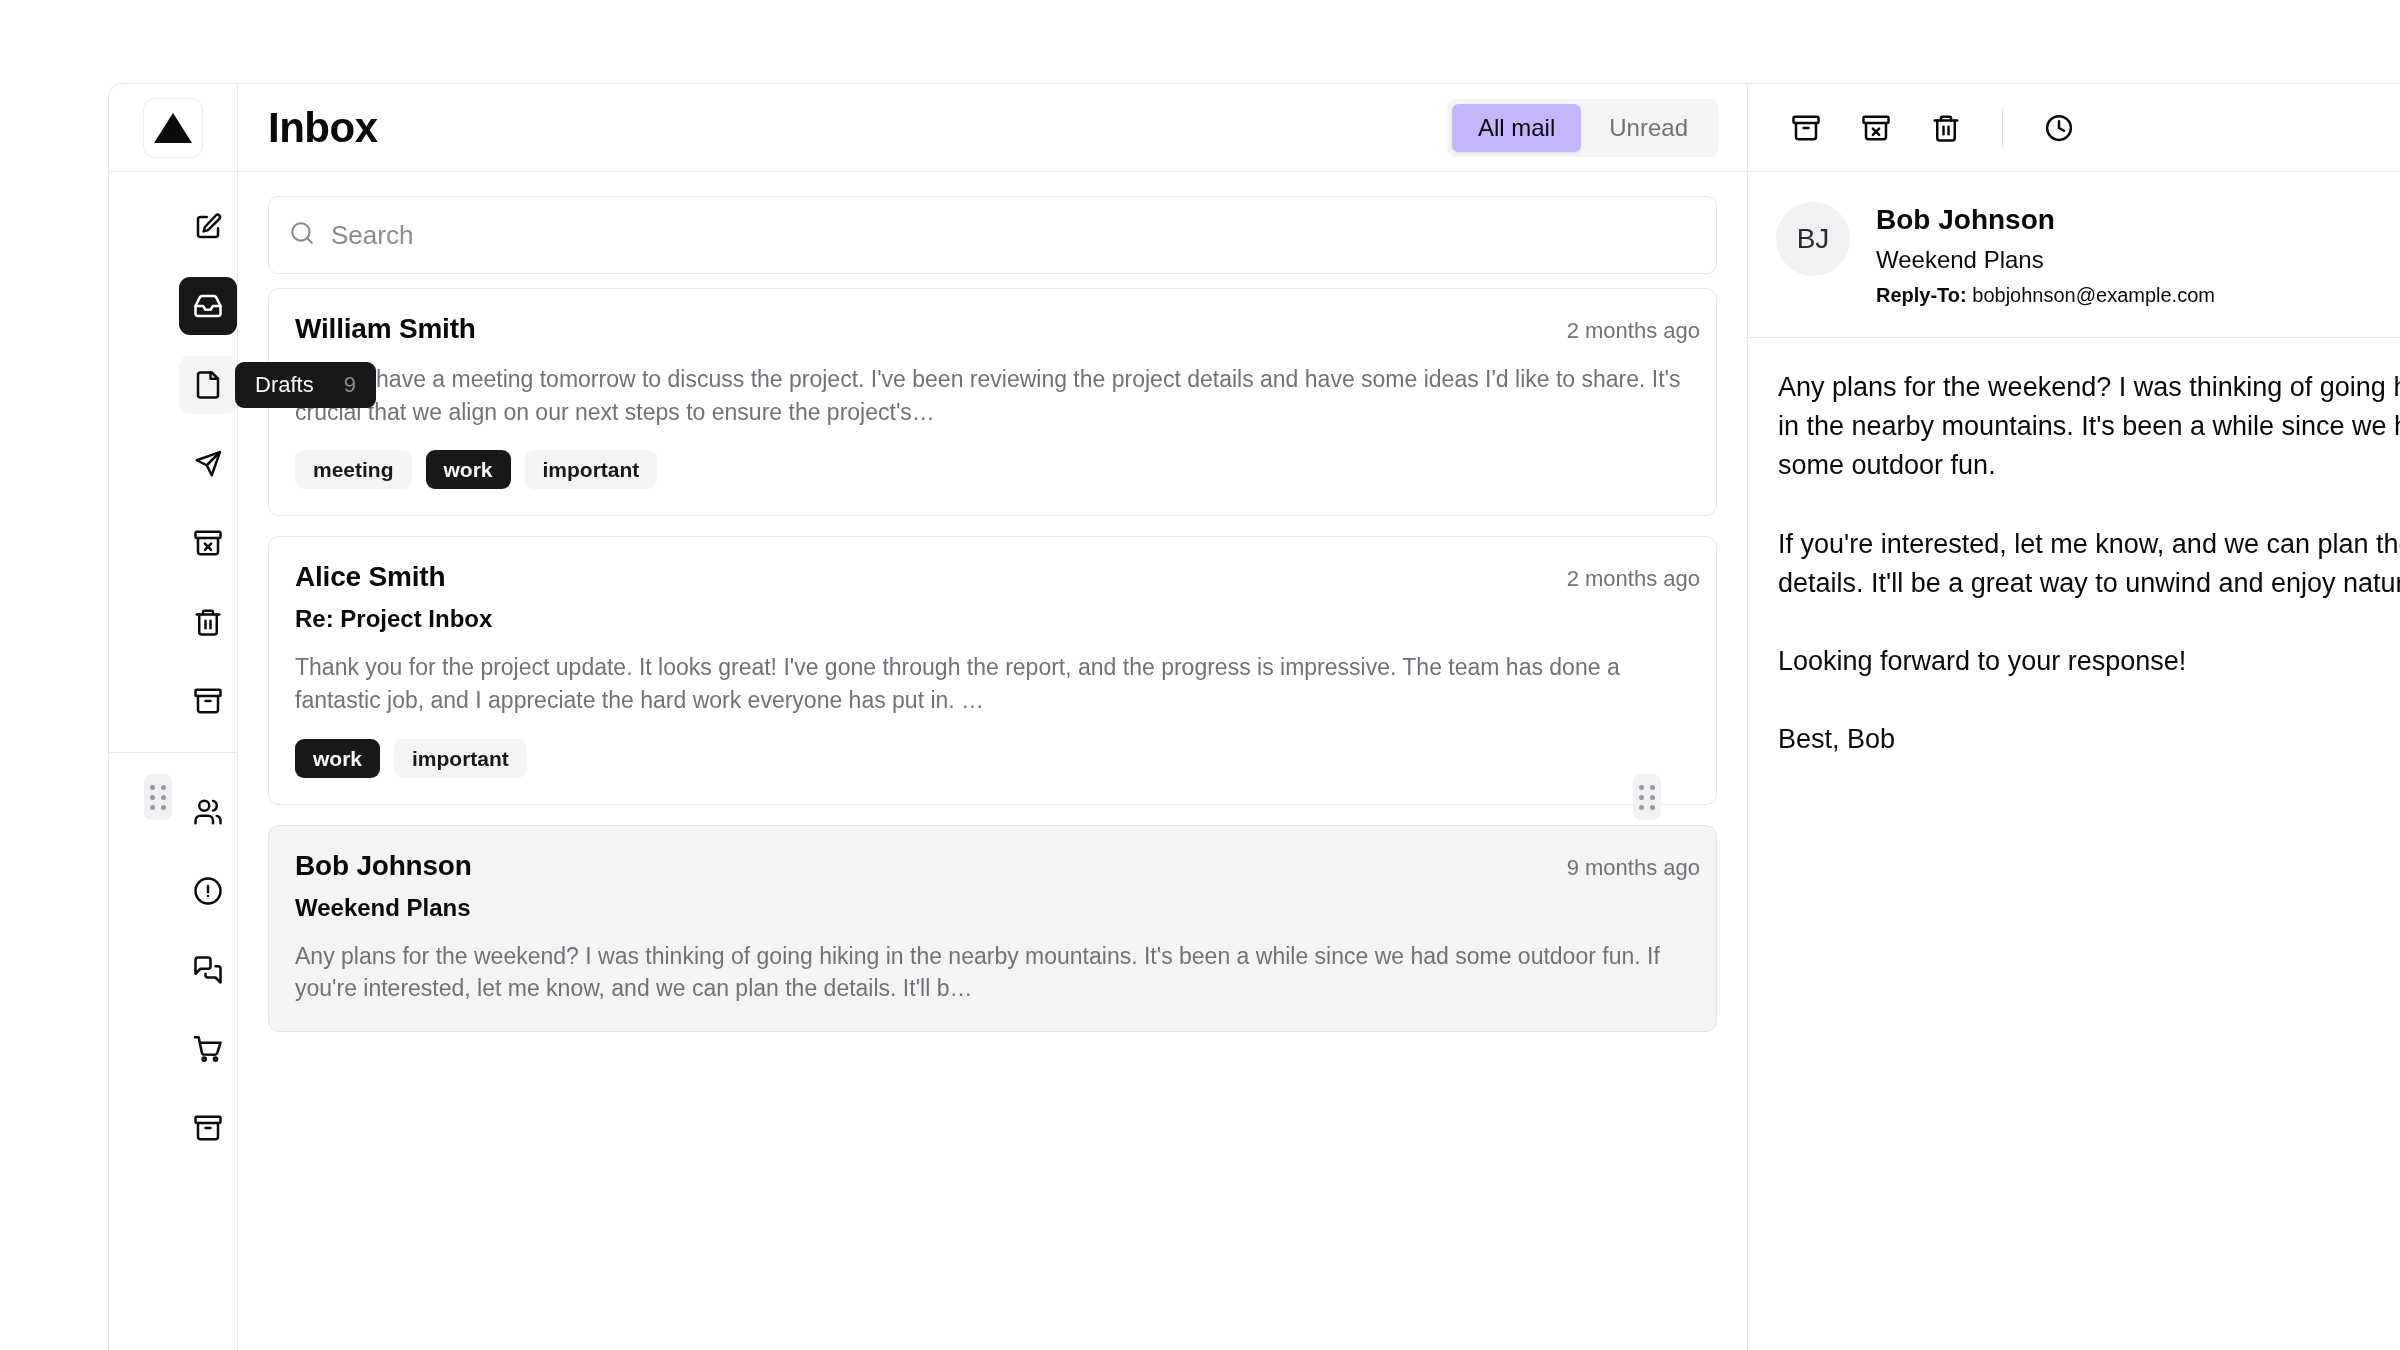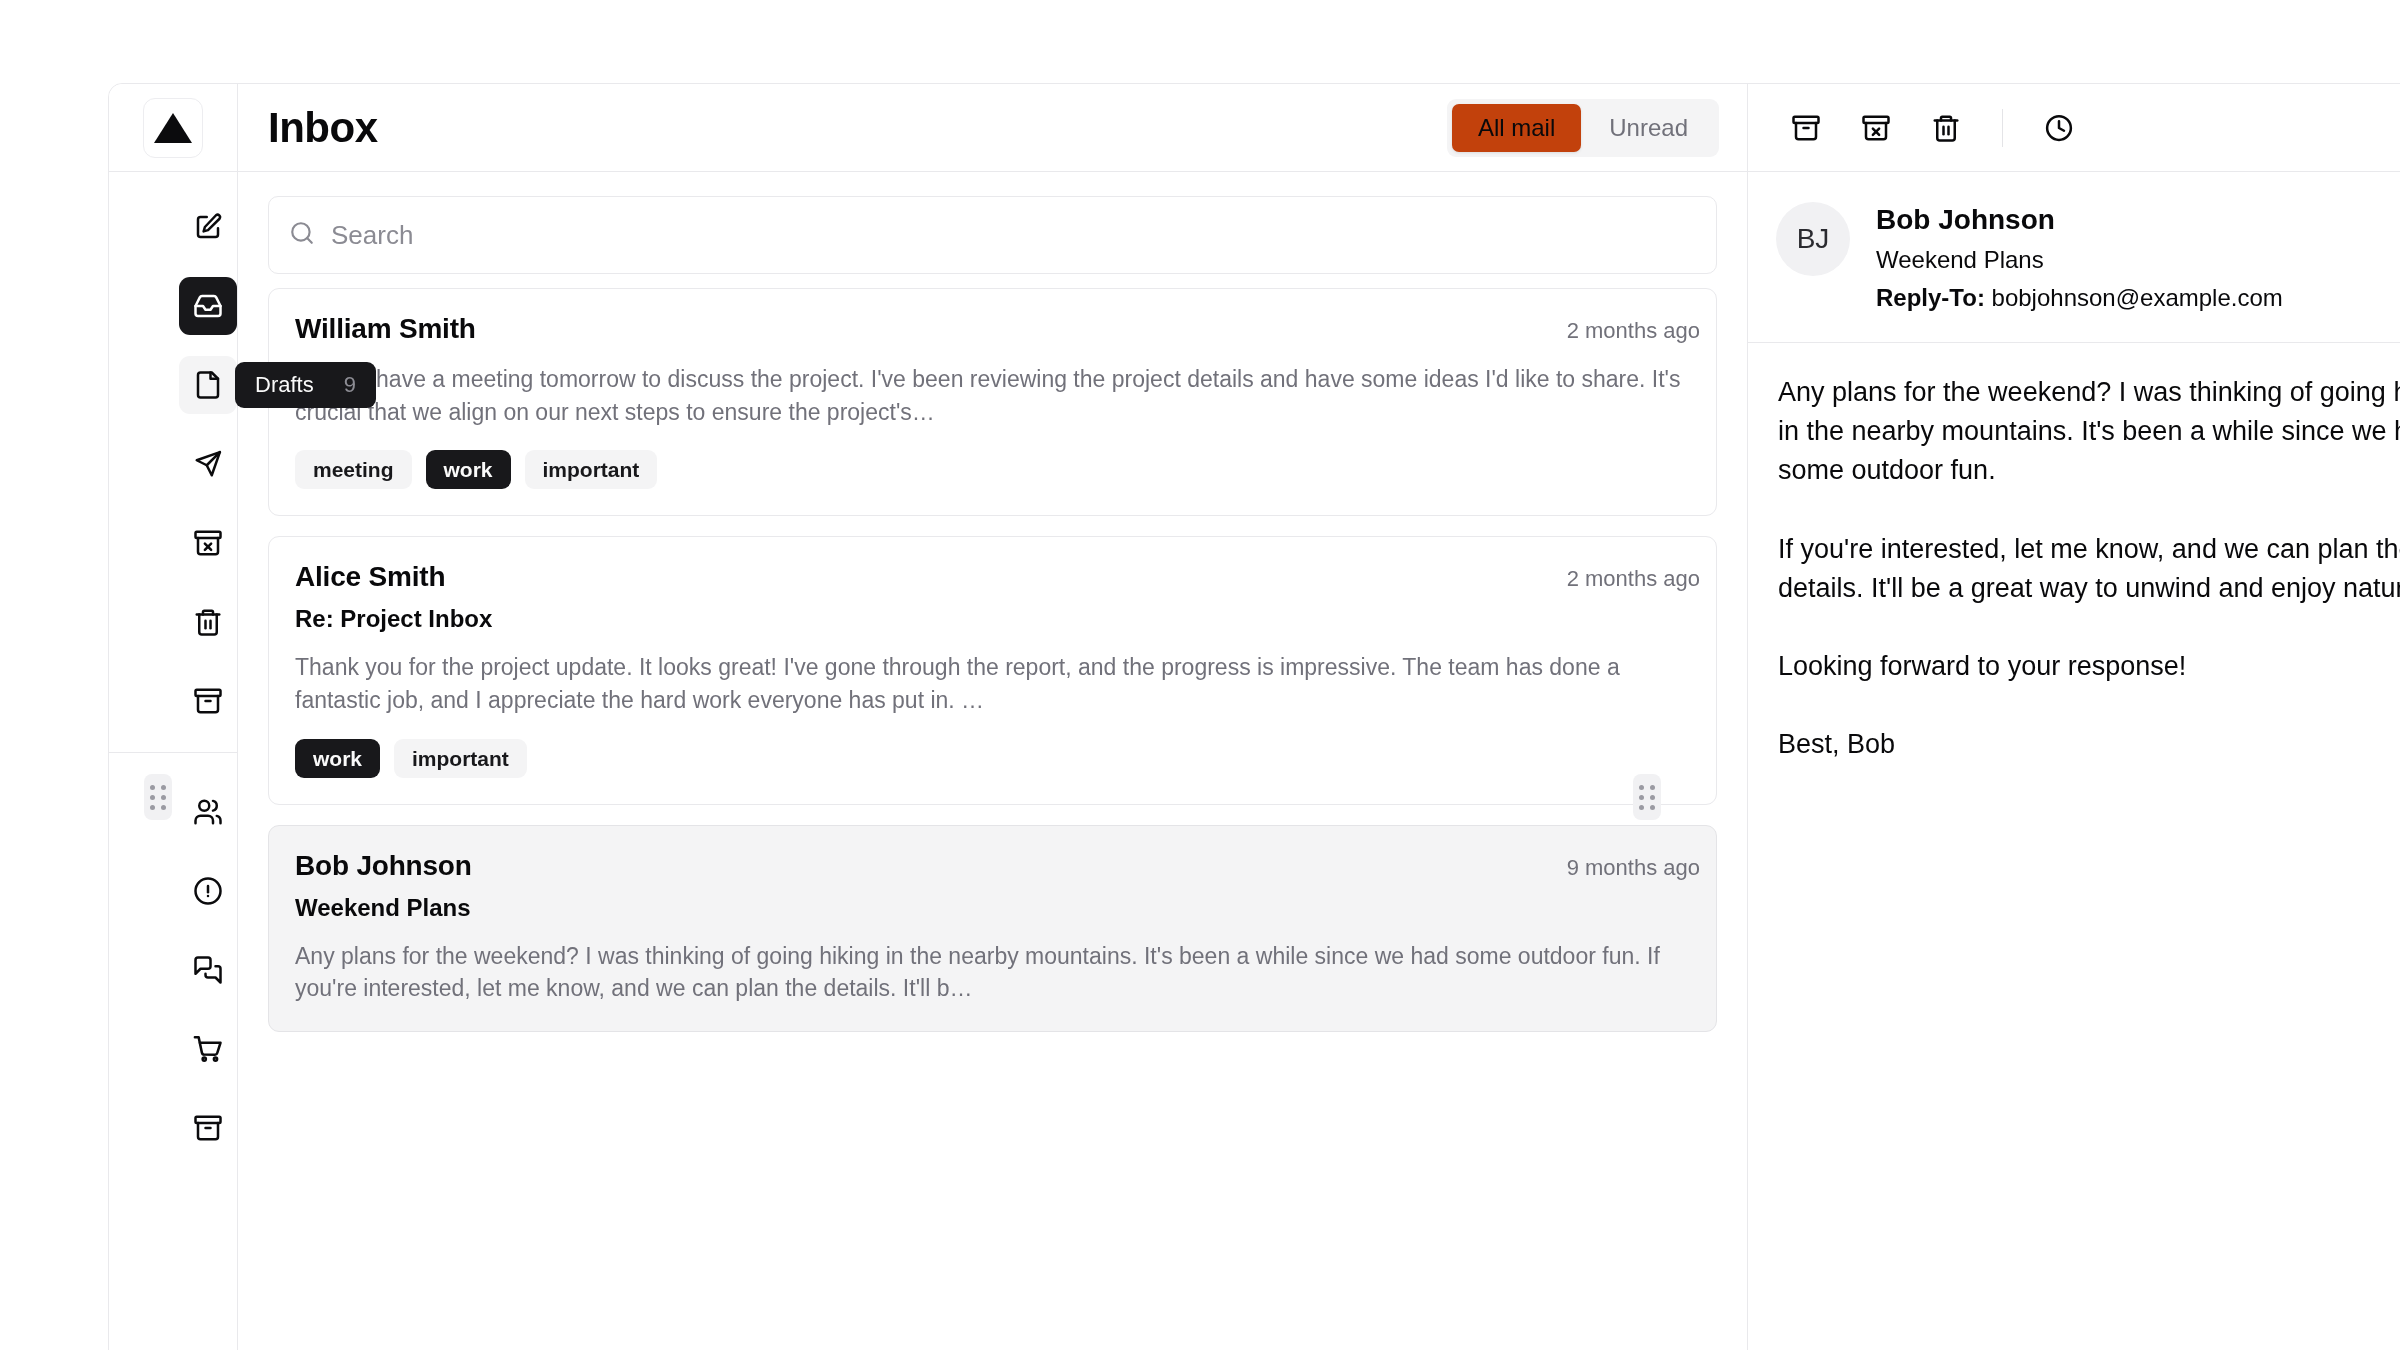--- a/index.html
+++ b/index.html
@@ -139,21 +139,21 @@
   }
   .seg-btn {
     padding: 12px 26px;
     border-radius: 7px;
     font-size: 24px;
     color: #71717a;
     background: transparent;
     line-height: 1;
   }
   .seg-btn.active {
-    background: #c2410c;
+    background: #c4b5fd;
     color: #09090b;
     box-shadow: 0 1px 3px rgba(0,0,0,.10);
   }
 
   .search-wrap { padding: 24px 30px 14px 30px; }
   .search-box {
     height: 78px;
     border: 1px solid #e9e9ec;
     border-radius: 10px;
     display: flex;
@@ -297,21 +297,21 @@
     white-space: nowrap;
   }
   .rh-subject {
     margin-top: 10px;
     font-size: 24px;
     color: #09090b;
     white-space: nowrap;
   }
   .rh-reply {
     margin-top: 10px;
-    font-size: 24px;
+    font-size: 20px;
     color: #09090b;
     white-space: nowrap;
   }
   .rh-reply b { font-weight: bold; }
 
   .read-body {
     padding: 30px 30px 0 30px;
     font-size: 27px;
     line-height: 1.45;
     color: #09090b;

